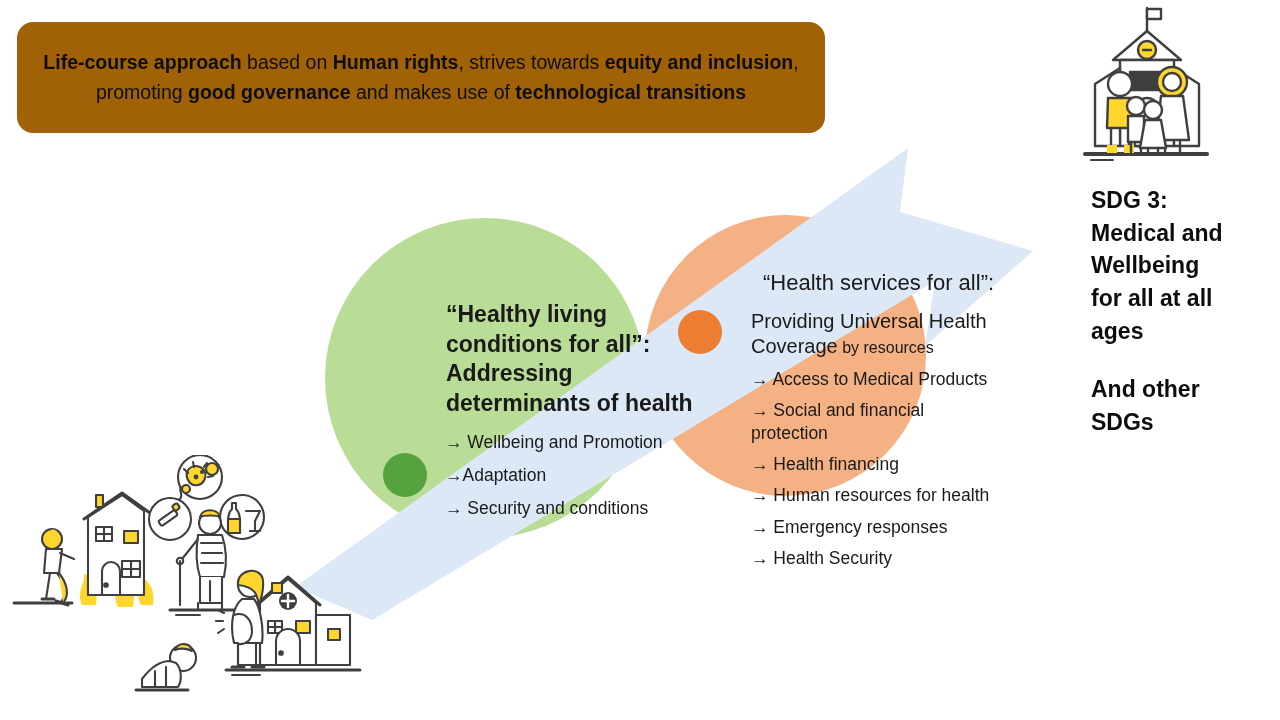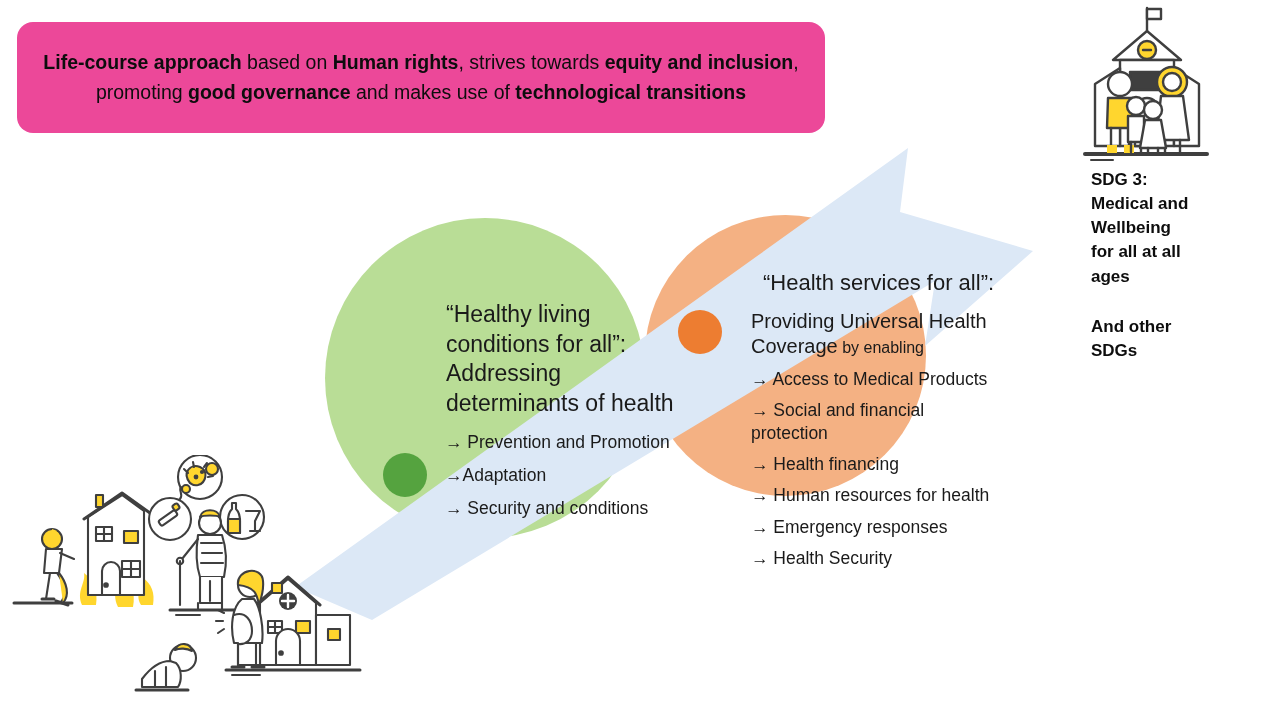--- a/index.html
+++ b/index.html
@@ -21,21 +21,21 @@
     overflow: hidden;
   }
 
   
   .header-box {
     position: absolute;
     left: 17px;
     top: 22px;
     width: 808px;
     height: 111px;
-    background: #ec4899;
+    background: #a16207;
     border-radius: 16px;
     display: flex;
     align-items: center;
     justify-content: center;
     box-sizing: border-box;
     padding: 6px 26px;
   }
   .header-text {
     font-size: 19.5px;
     line-height: 1.52;
@@ -96,21 +96,21 @@
 
   
   .txt-block { position: absolute; color: #1a1a1a; }
 
   .left-block { left: 446px; top: 300px; width: 250px; }
   .left-heading {
     font-size: 23px;
     line-height: 1.29;
     color: #1a1a1a;
     margin: 0;
-    font-weight: normal;
+    font-weight: bold;
   }
   .left-list {
     margin: 12px 0 0 0;
     padding: 0;
     list-style: none;
     width: 280px;
     margin-left: -1px;
   }
   .left-list li {
     font-size: 17.5px;
@@ -149,23 +149,23 @@
     margin-bottom: 9px;
     color: #1a1a1a;
     white-space: nowrap;
   }
   .right-list li.wrap { white-space: normal; width: 215px; }
 
   
   .sdg-text {
     position: absolute;
     left: 1091px;
-    top: 168px;
+    top: 184px;
     width: 175px;
-    font-size: 17px;
+    font-size: 23px;
     line-height: 1.42;
     font-weight: bold;
     color: #0d0d0d;
   }
   .sdg-text .gap { display: block; height: 26px; }
 
   .sdg-icon {
     position: absolute;
     left: 1073px;
     top: 2px;
@@ -197,30 +197,30 @@
   <svg class="arrow-layer" viewBox="0 0 1280 720">
     <polygon points="295,587 908,148 900,212 1033,251 925,346 935,281 372,620" fill="#dce8f6"></polygon>
   </svg>
 
   <div class="dot dot-green"></div>
   <div class="dot dot-orange"></div>
 
   <div class="txt-block left-block">
     <p class="left-heading">“Healthy living conditions for all”: Addressing determinants of health</p>
     <ul class="left-list">
-      <li>→ Prevention and Promotion</li>
+      <li>→ Wellbeing and Promotion</li>
       <li>→Adaptation</li>
       <li>→ Security and conditions</li>
     </ul>
   </div>
 
   <div class="txt-block right-block">
     <p class="right-heading-1">“Health services for all”:</p>
     <p class="right-heading-2">
-      <span>Providing Universal Health Coverage</span><span class="small"> by enabling</span>
+      <span>Providing Universal Health Coverage</span><span class="small"> by resources</span>
     </p>
     <ul class="right-list">
       <li>→ Access to Medical Products</li>
       <li class="wrap">→ Social and financial protection</li>
       <li>→ Health financing</li>
       <li>→ Human resources for health</li>
       <li>→ Emergency responses</li>
       <li>→ Health Security</li>
     </ul>
   </div>

